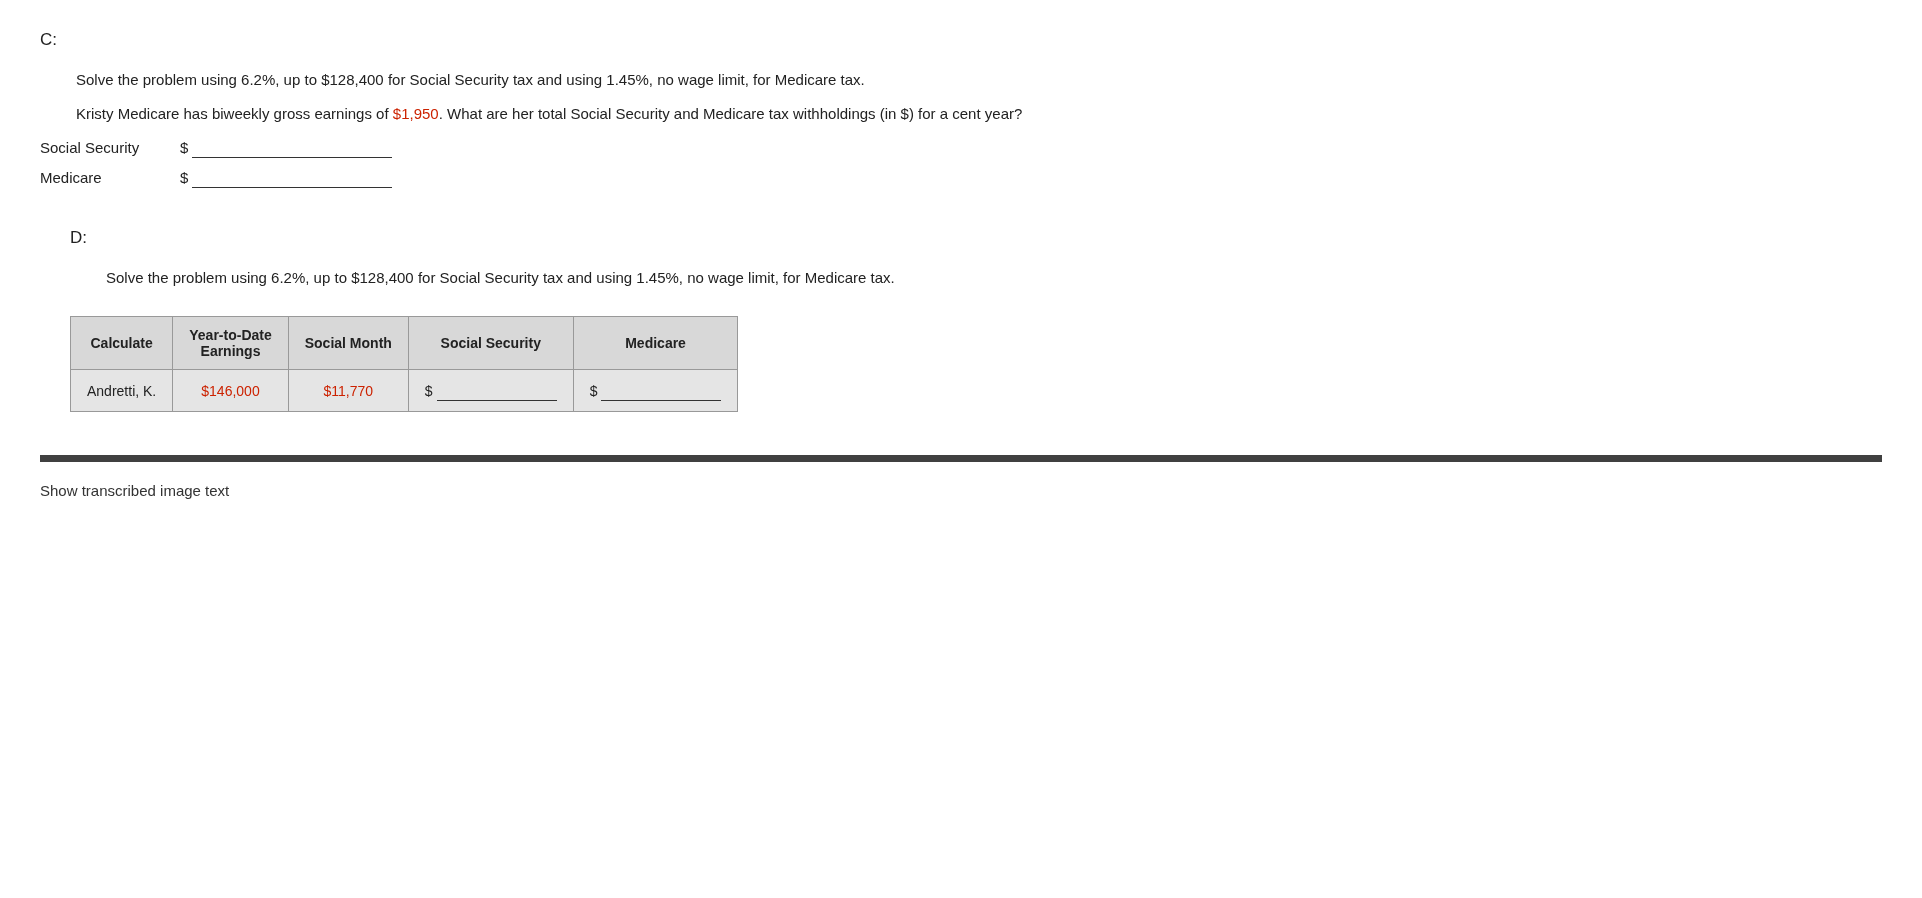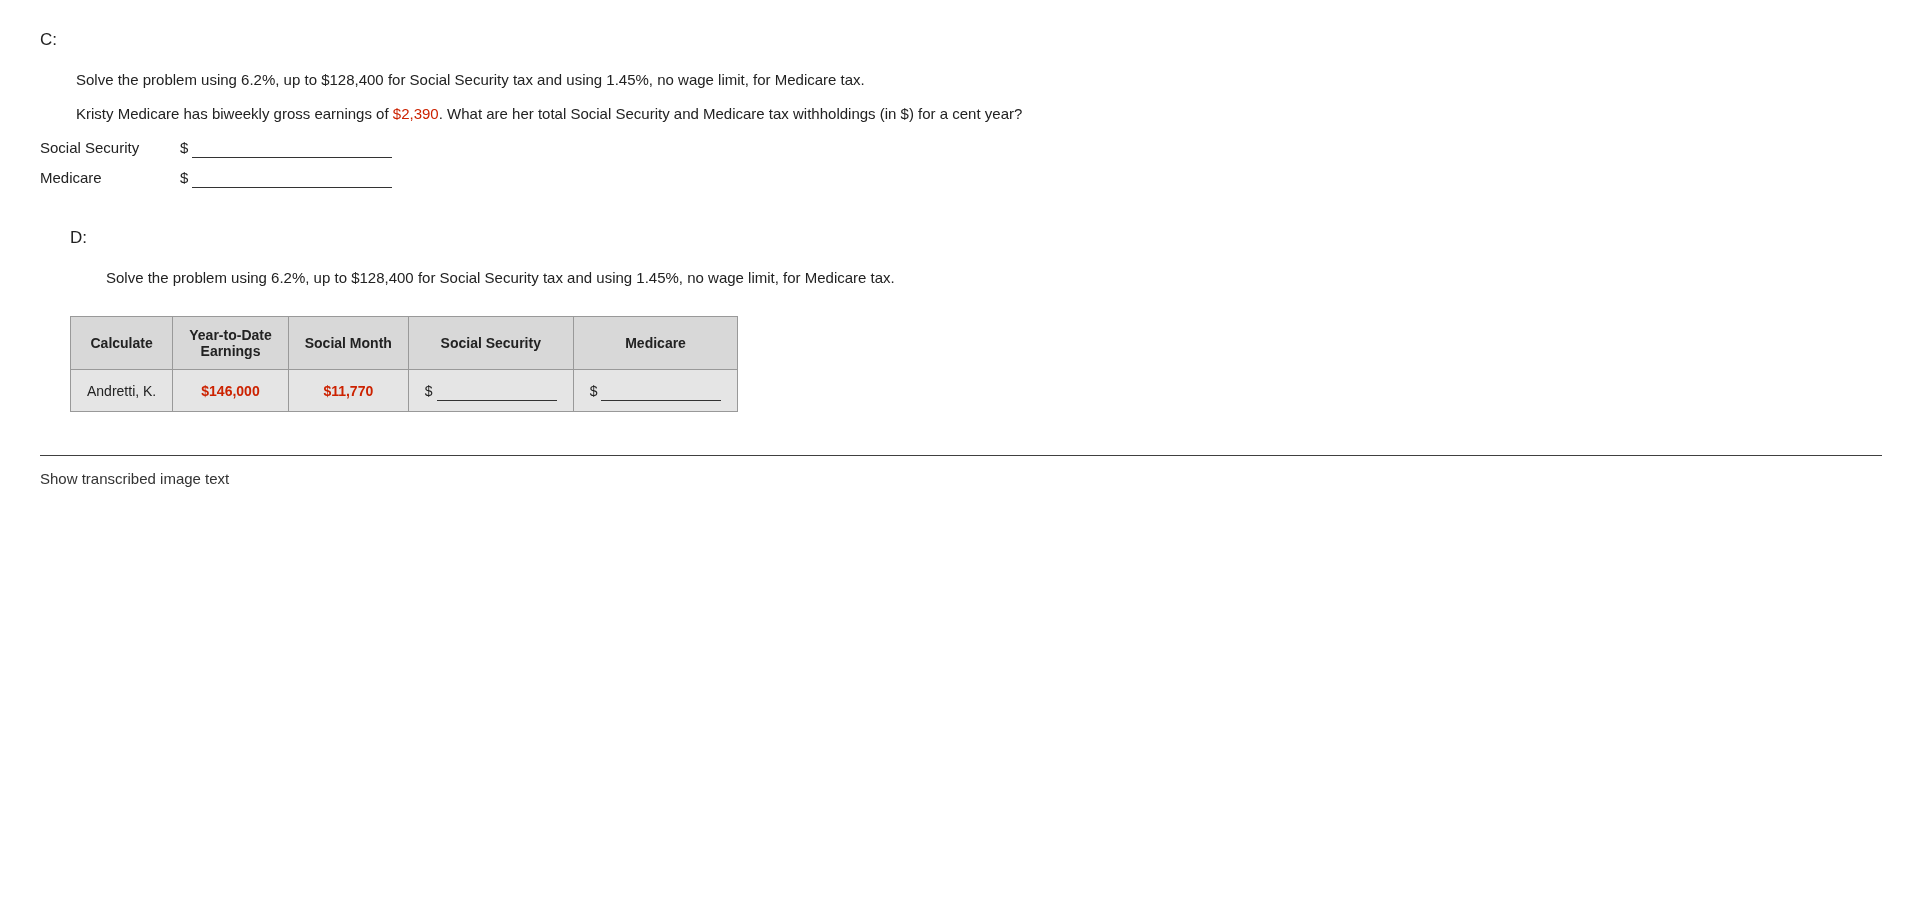--- a/index.html
+++ b/index.html
@@ -95,21 +95,20 @@
       text-align: center;
     }
 
     table td {
       background-color: #e5e5e5;
     }
 
     .td-red {
       color: #cc2200;
       text-align: center;
-      font-weight: bold;
     }
 
     .td-dollar {
       display: flex;
       align-items: center;
       gap: 4px;
     }
 
     .td-input {
       border: none;
@@ -118,36 +117,36 @@
       width: 120px;
       font-size: 14px;
       background: transparent;
       padding: 2px 2px;
     }
 
     .show-transcribed {
       margin-top: 40px;
       font-size: 15px;
       color: #333;
-      border-top: 1px solid #404040;
-      padding-top: 14px;
+      border-top: 7px solid #404040;
+      padding-top: 20px;
     }
   </style>
 </head>
 <body>
 
 <div class="section-c">
   <div class="section-label">C:</div>
 
   <p class="problem-text">
     <span>Solve the problem using 6.2%, up to $128,400 for Social Security tax and using 1.45%, no wage limit, for Medicare tax.</span>
   </p>
 
   <p class="problem-text">
-    <span>Kristy Medicare has biweekly gross earnings of </span><span class="red-text">$2,390</span><span>. What are her total Social Security and Medicare tax withholdings (in $) for a cent year?</span>
+    <span>Kristy Medicare has biweekly gross earnings of </span><span class="red-text">$1,950</span><span>. What are her total Social Security and Medicare tax withholdings (in $) for a cent year?</span>
   </p>
 
   <div class="input-group">
     <span class="input-label">Social Security</span>
     <span class="dollar-sign">$</span>
     <input class="underline-input" type="text" value="" style="">
   </div>
 
   <div class="input-group">
     <span class="input-label">Medicare</span>

